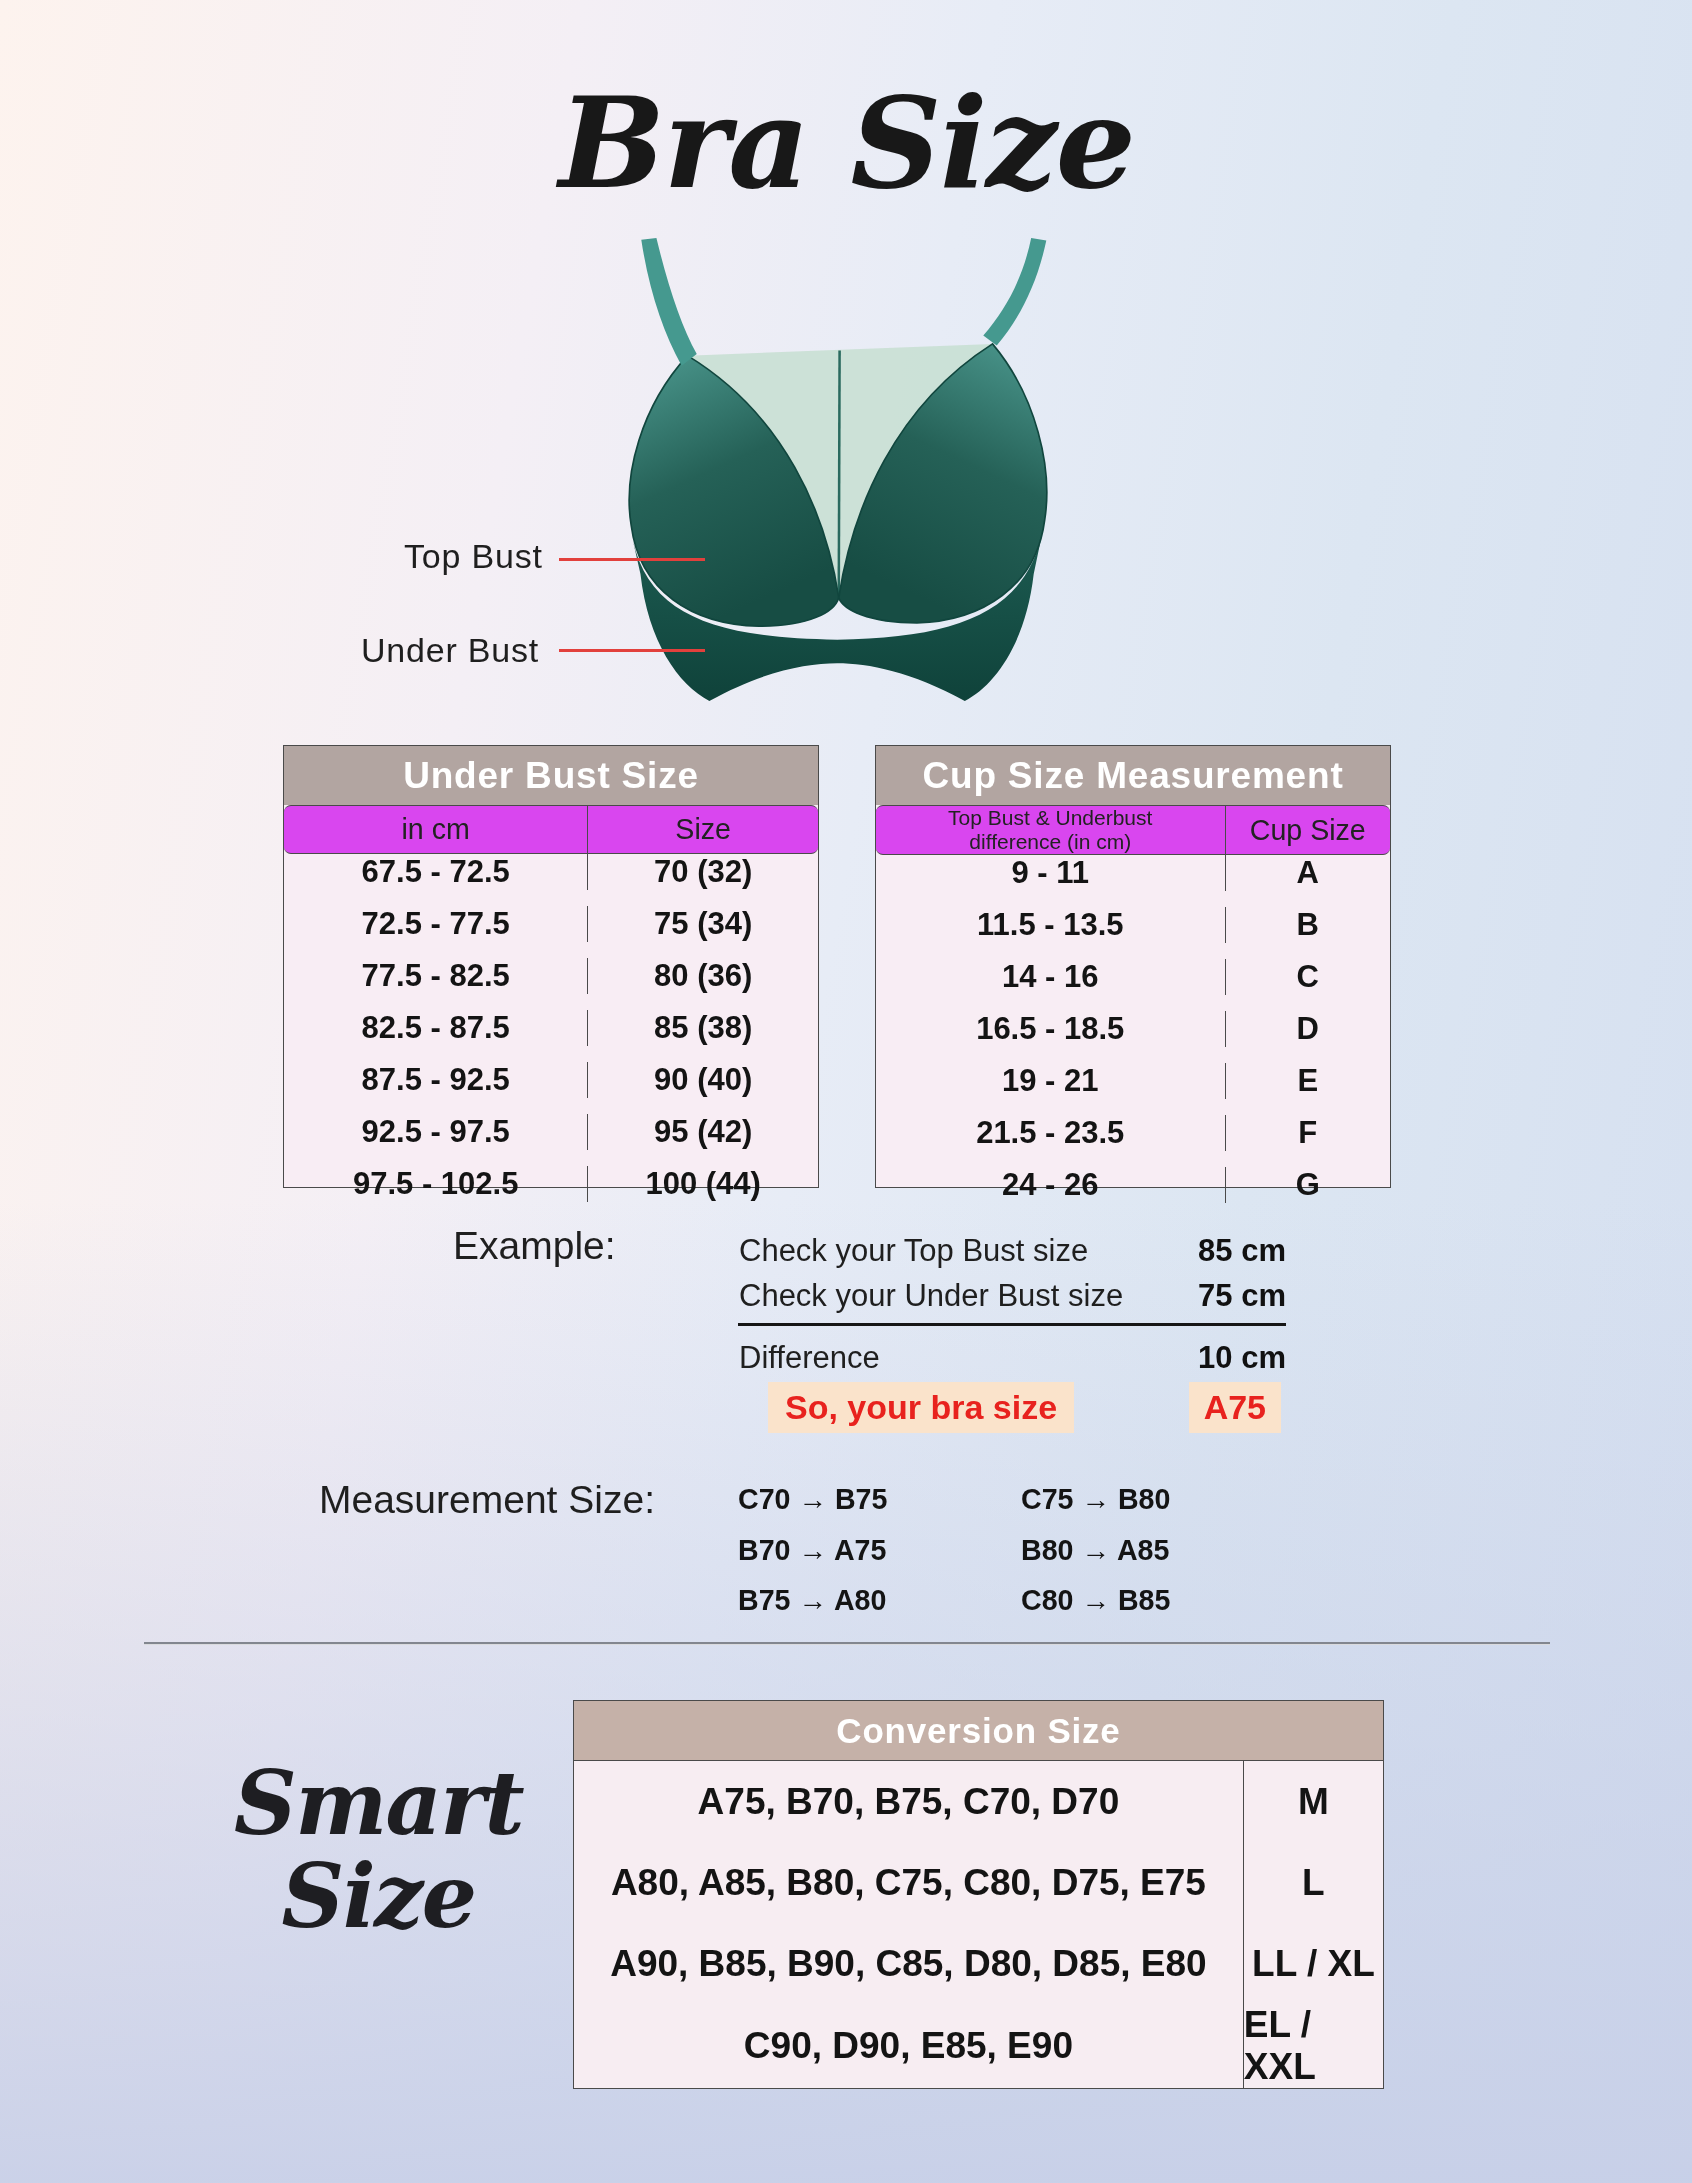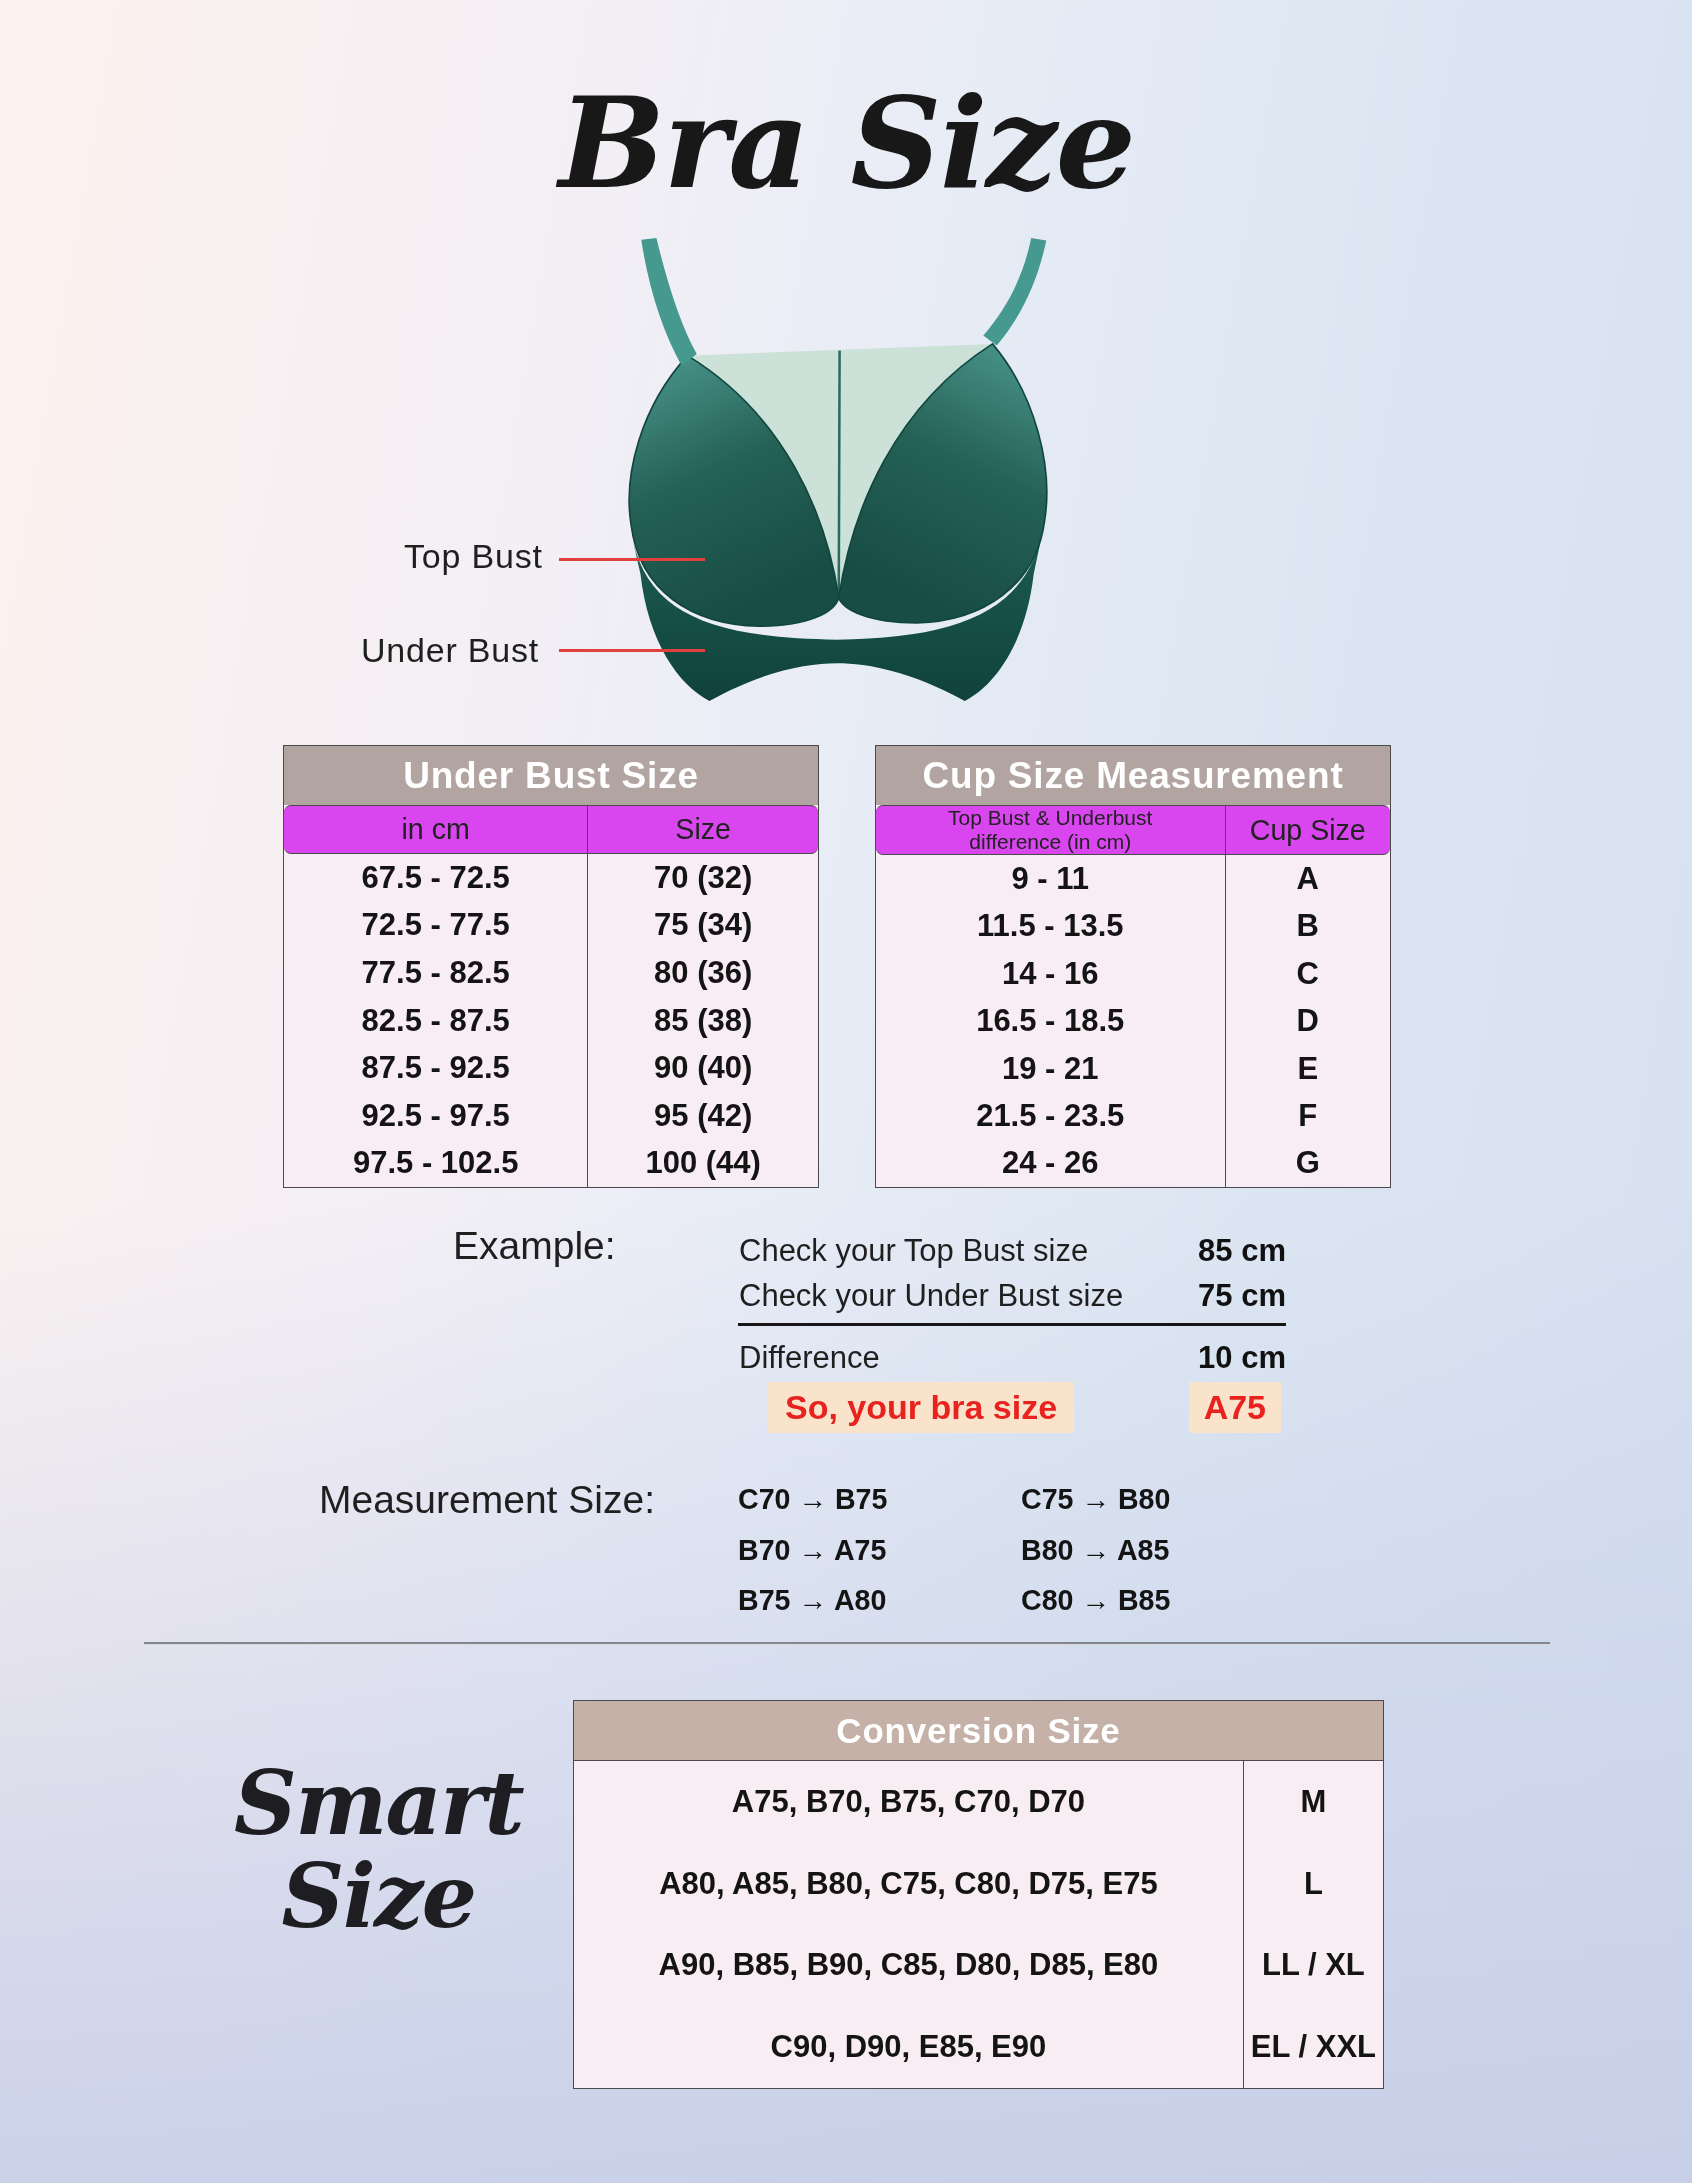--- a/index.html
+++ b/index.html
@@ -52,21 +52,21 @@
     border-radius:7px;
   }
   .size-table .sub .c1, .size-table .sub .c2{
     display:flex; align-items:center; justify-content:center; text-align:center;
     font-size:28.6px; color:#222; box-sizing:border-box;
   }
   .size-table .sub .c1{ border-right:1.7px solid #4a4a4a; }
   .tbl-left .c1{ width:57%; } .tbl-left .c2{ width:43%; }
   .tbl-right .c1{ width:68%; } .tbl-right .c2{ width:32%; }
   .tbl-right .sub .c1{ font-size:21px; line-height:1.15; padding:0 25px; }
-  .size-table .tb{ flex:1; display:flex; flex-direction:column; }
+  .size-table .tb{ flex:1; display:flex; flex-direction:column;gap:16px; }
   .size-table .trow{ flex:1; display:flex; }
   .size-table .trow .c1, .size-table .trow .c2{
     display:flex; align-items:center; justify-content:center;
     font-weight:bold; font-size:31px; color:#141414; box-sizing:border-box;
   }
   .size-table .trow .c1{ border-right:1.7px solid #4a4a4a; }
   
   .ex-heading{ position:absolute; left:453px; top:1224px; font-size:39px; color:#1f1f1f; }
   .ex-row{
     position:absolute; left:739px; width:547px;
@@ -117,21 +117,21 @@
   .conv-table .hd{
     flex:0 0 60px; background:#c5b1a8; color:#fff;
     display:flex; align-items:center; justify-content:center;
     font-weight:bold; font-size:35px; letter-spacing:0.8px;
     border-bottom:1.7px solid #4a4a4a; box-sizing:border-box;
   }
   .conv-table .tb{ flex:1; display:flex; flex-direction:column; }
   .conv-table .trow{ flex:1; display:flex; }
   .conv-table .trow .c1, .conv-table .trow .c2{
     display:flex; align-items:center; justify-content:center;
-    font-weight:bold; font-size:31px; color:#141414; box-sizing:border-box;
+    font-weight:bold; font-size:37px; color:#141414; box-sizing:border-box;
   }
   .conv-table .trow .c1{ width:82.8%; border-right:1.7px solid #4a4a4a; }
   .conv-table .trow .c2{ width:17.2%; }
 </style>
 </head>
 <body>
 
 <div class="page">
 
   <div class="page-title">Bra Size</div>

